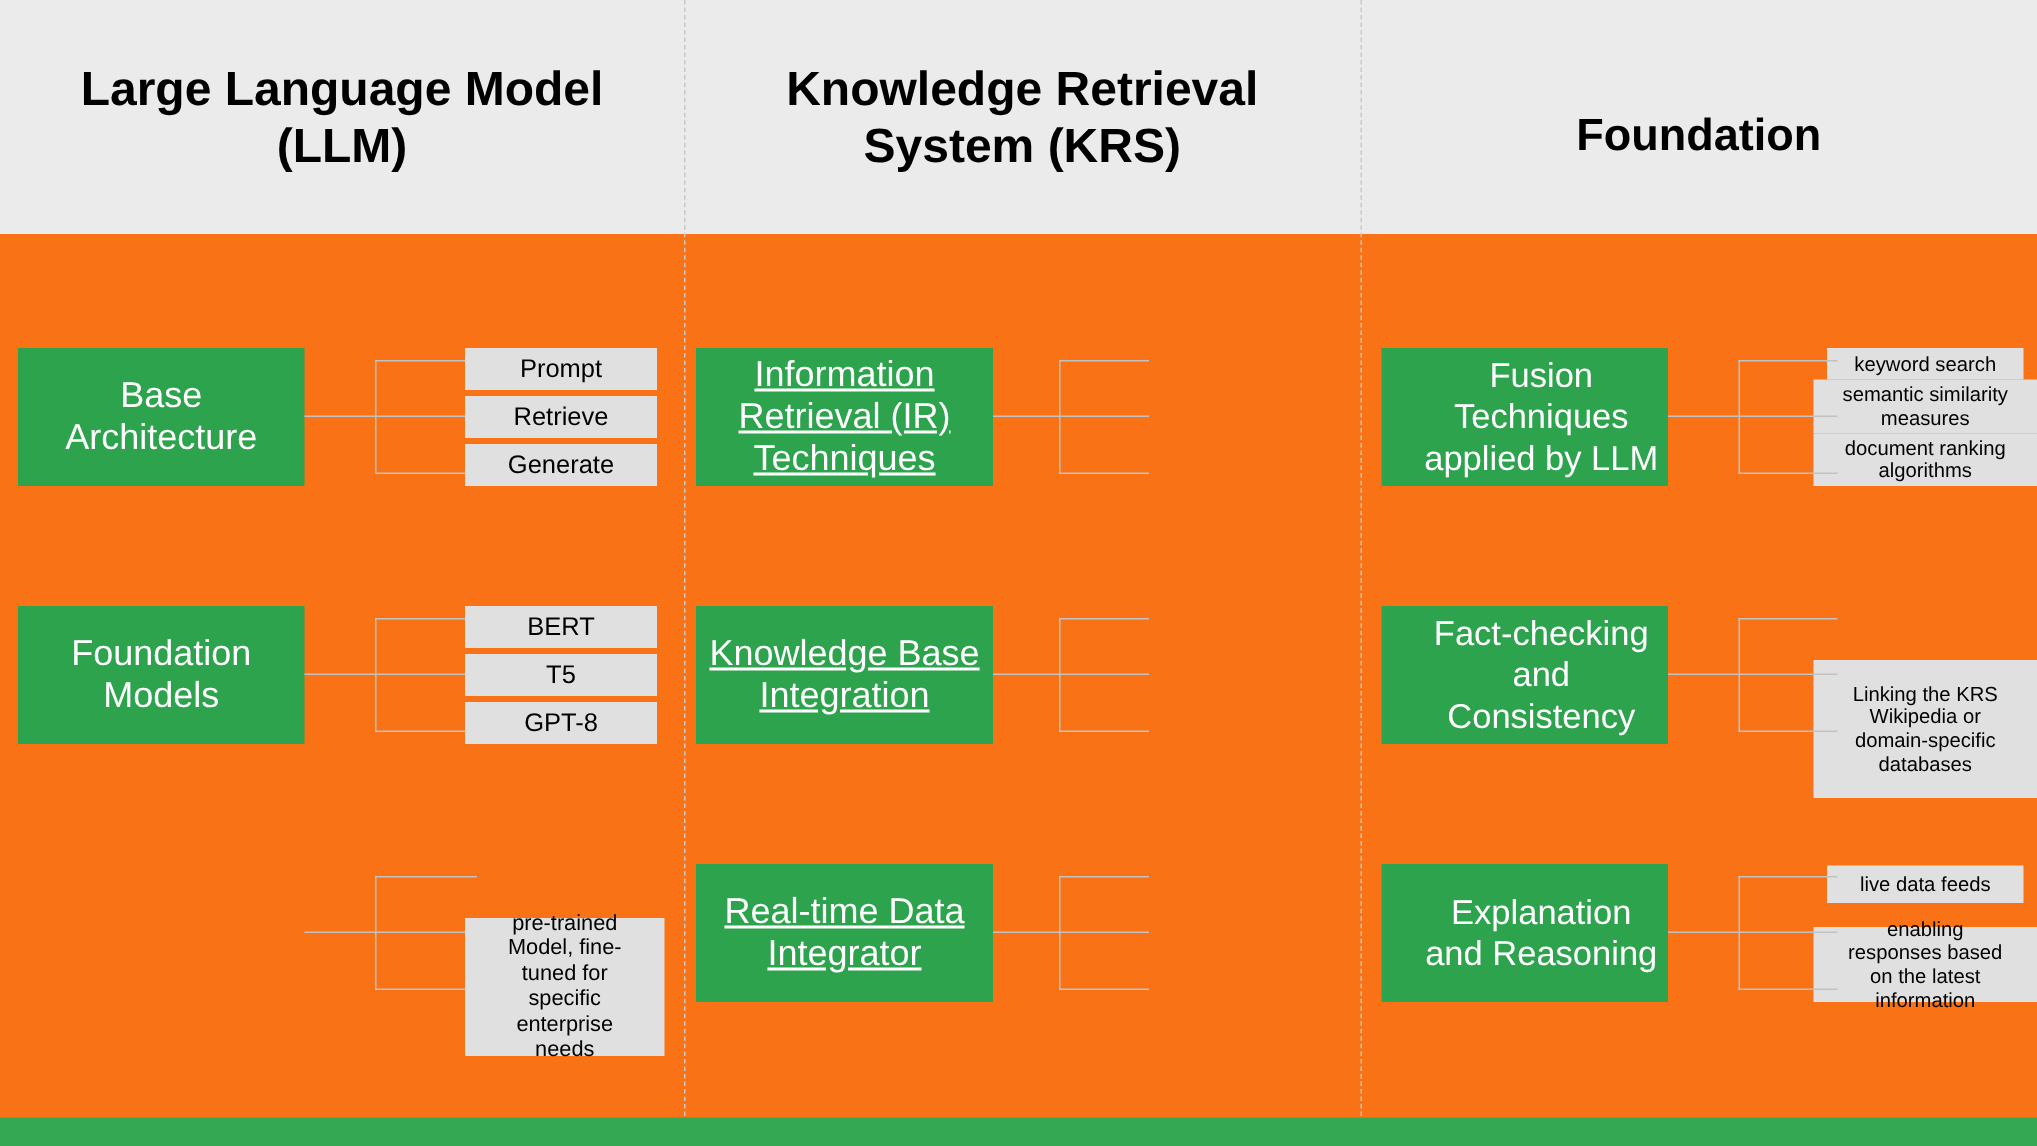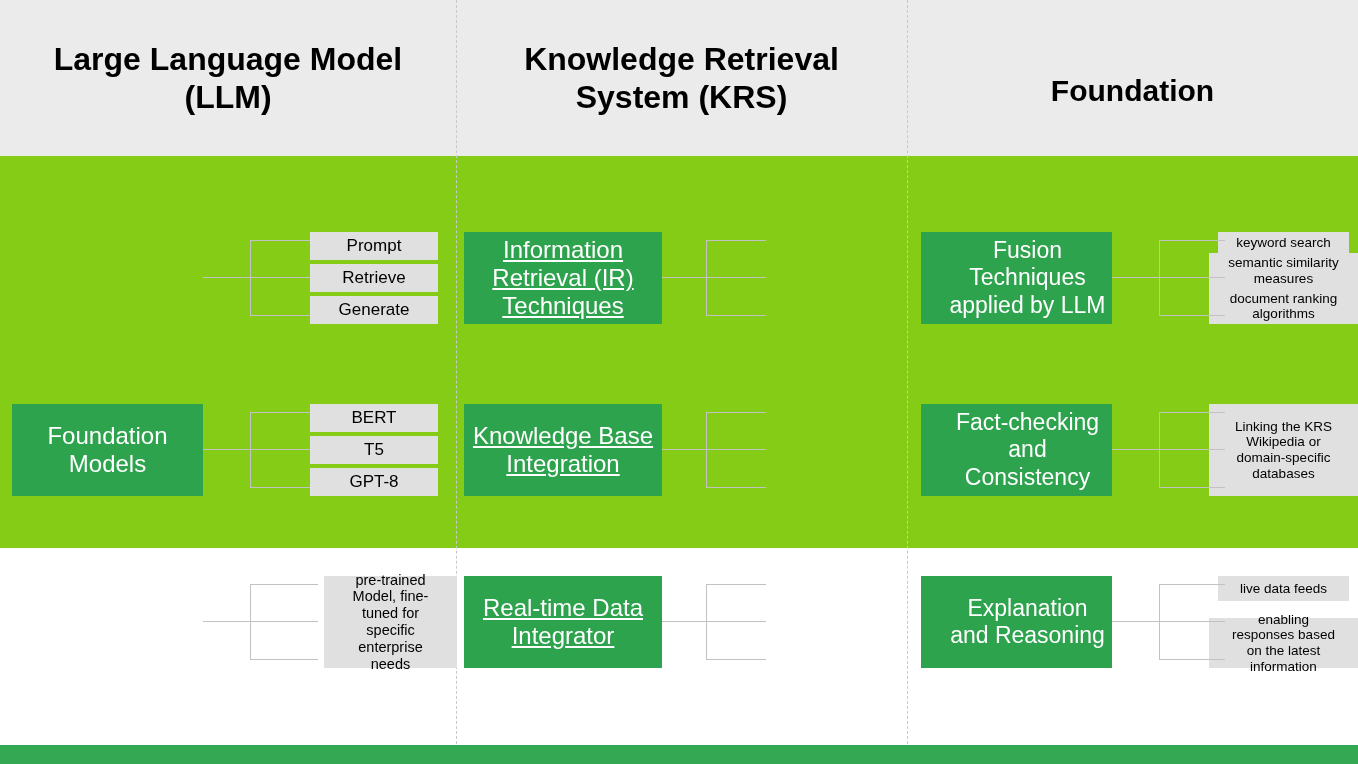--- a/index.html
+++ b/index.html
@@ -2,21 +2,21 @@
 <html><head>
 <meta charset="utf-8">
 <style>
   * { box-sizing: border-box; margin: 0; padding: 0; }
   html, body {
     width: 1358px; height: 764px;
     background: #ffffff;
     font-family: "Liberation Sans", sans-serif;
     overflow: hidden;
   }
-  #board { position: relative; width: 1358px; height: 548px; background: #84cc16; }
+  #board { position: relative; width: 1358px; height: 764px; background: #f97316; }
 
   
   .header-band {
     position: absolute; left: 0; top: 0; width: 1358px; height: 156px;
     background: #ebebeb;
   }
   .header-cell {
     position: absolute; top: 0; height: 156px;
     display: flex; align-items: center; justify-content: center;
     text-align: center;
@@ -114,41 +114,42 @@
   .h-sm  { height: 25px; }
   .h-md  { height: 28px; }
   .h-lg  { height: 36px; }
   .h-xl  { height: 50px; }
   .h-tall{ height: 92px; }
 
   
   .chip.wide { margin-left: -9px; margin-right: -9px; width: calc(100% + 18px); }
 
   
-  .chips.two { justify-content: space-between; }
-  .chips.one { justify-content: center; }
-
-  
-  .ch-0.ft { width: 133px; left: 324px; justify-content: center; }
+  .chips.two { justify-content: flex-end; gap: 16px; }
+  .chips.one { justify-content: center; margin-top: 36px; }
+
+  
+  .ch-0.ft { width: 133px; left: 310px; justify-content: center; }
 </style>
 </head>
 <body>
 
 <div id="board">
 
   <div class="header-band"></div>
 
   <div class="header-cell hc-0">Large Language Model (LLM)</div>
   <div class="header-cell hc-1">Knowledge Retrieval System (KRS)</div>
   <div class="header-cell hc-2">Foundation</div>
 
   <div class="divider div-0"></div>
   <div class="divider div-1"></div>
 
   <div class="row r0 col-0">
+    <div class="node node-0">Base Architecture</div>
     <div class="bracket bk-0">
       <div class="bk-stem" style="width:47px;"></div>
       <div class="bk-spine" style="left:47px;"></div>
       <div class="bk-arm arm-top" style="left:47px;"></div>
       <div class="bk-arm arm-mid" style="left:47px;"></div>
       <div class="bk-arm arm-bot" style="left:47px;"></div>
     </div>
     <div class="chips ch-0">
       <div class="chip h-md">Prompt</div>
       <div class="chip h-md">Retrieve</div>

